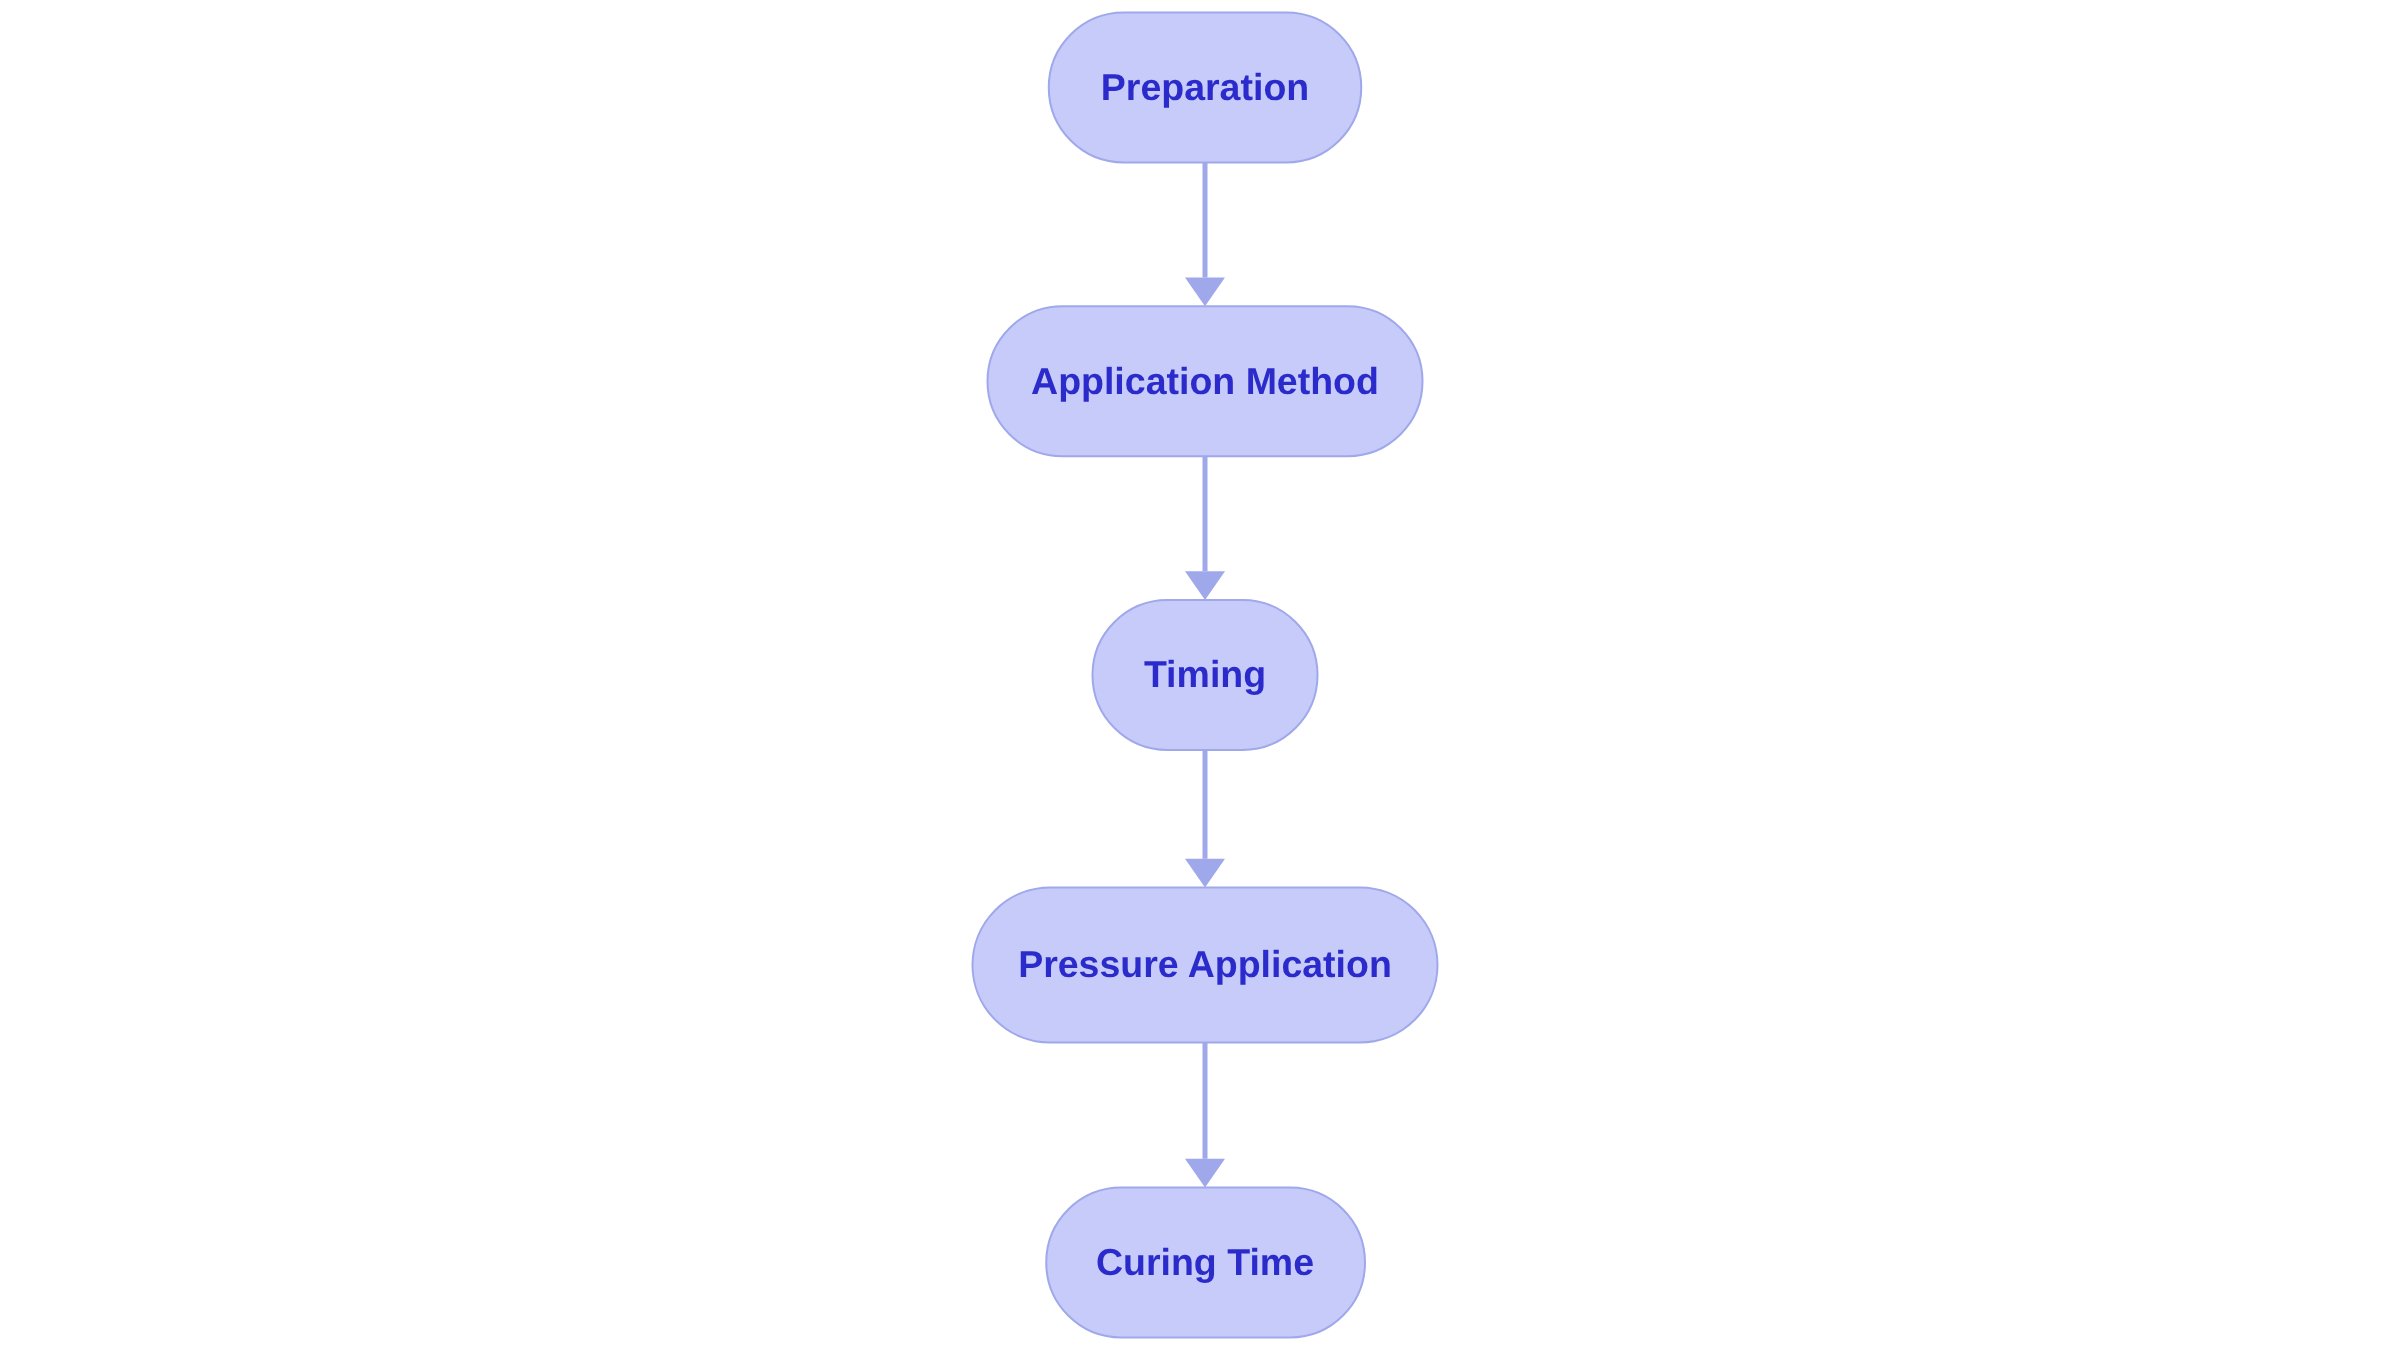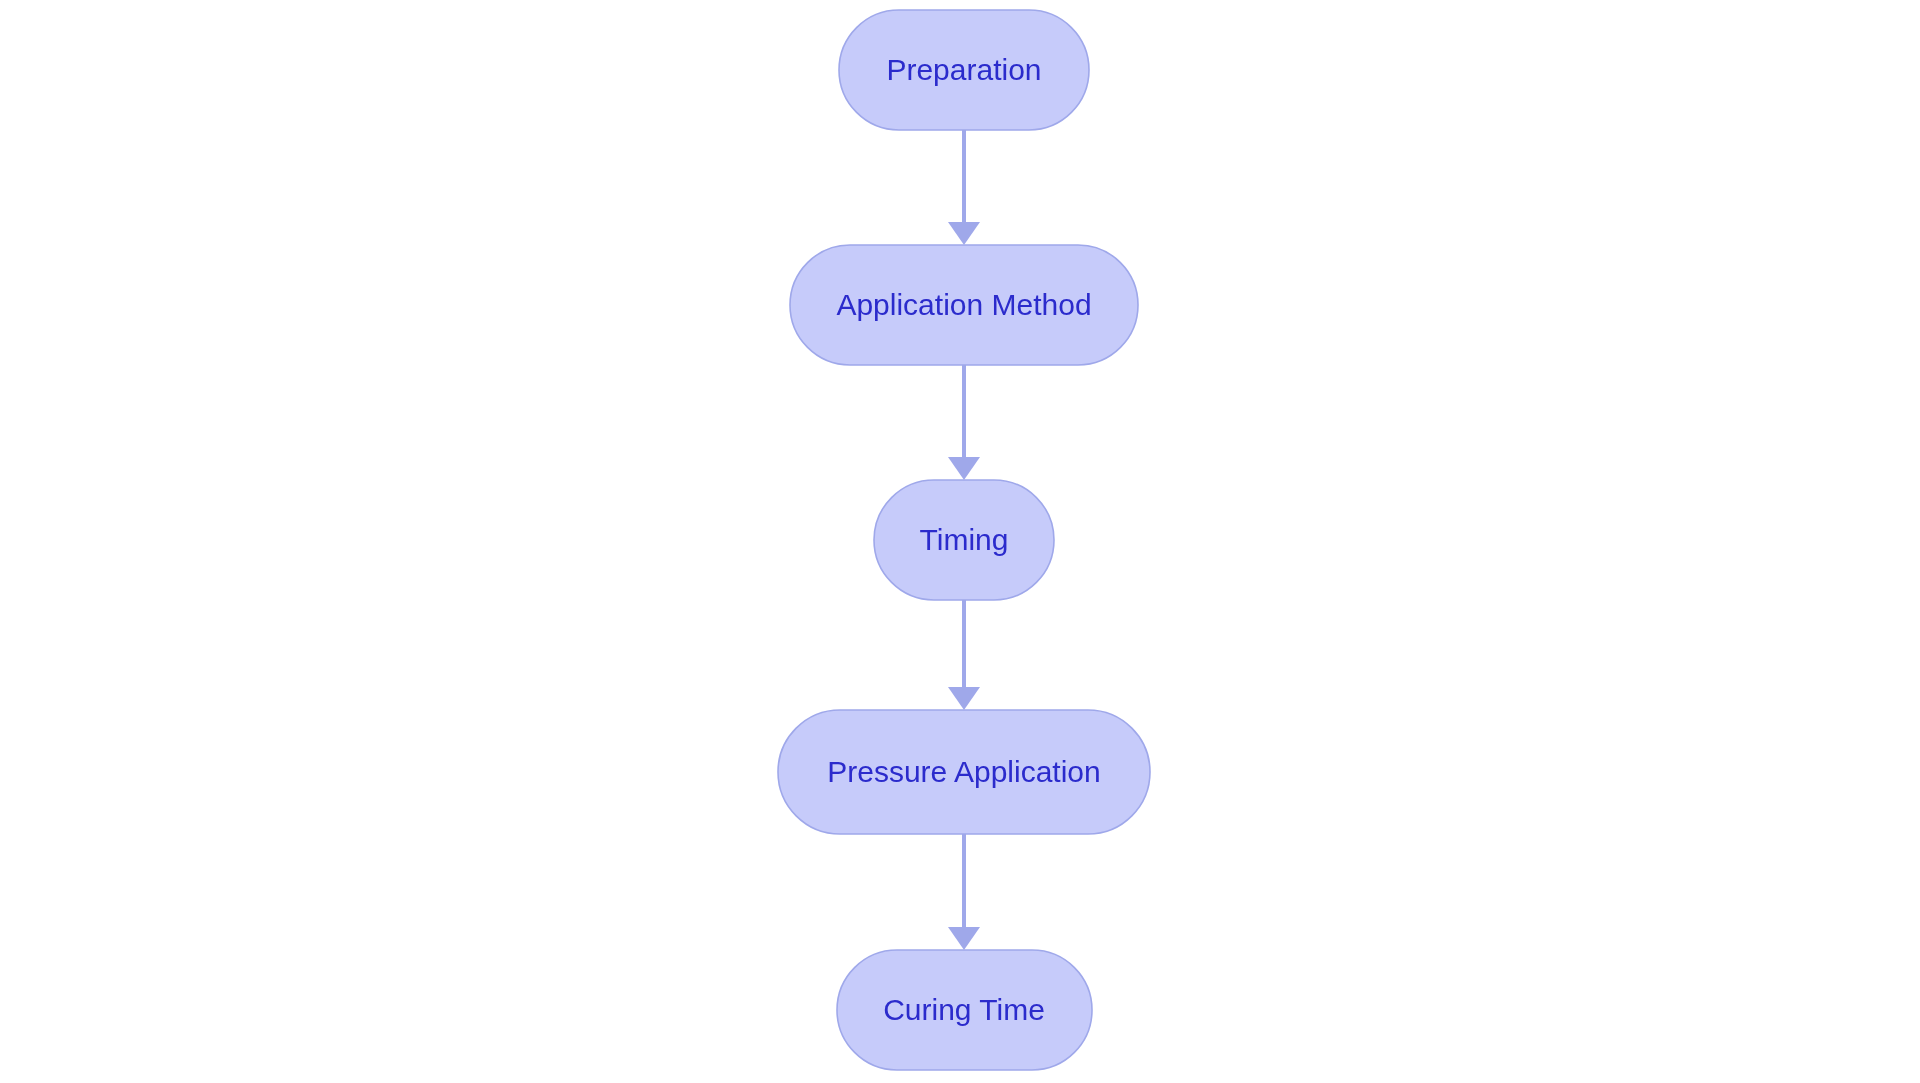--- a/index.html
+++ b/index.html
@@ -13,20 +13,21 @@
     height: 1083px;
     overflow: hidden;
     font-family: "Liberation Sans", sans-serif;
   }
 
   #flowchart-canvas {
     position: relative;
     width: 1920px;
     height: 968px;
     background: #ffffff;
+    font-weight: bold;
   }
 
   .flow-svg {
     position: absolute;
     top: 0;
     left: 0;
     width: 1920px;
     height: 1083px;
   }
 

